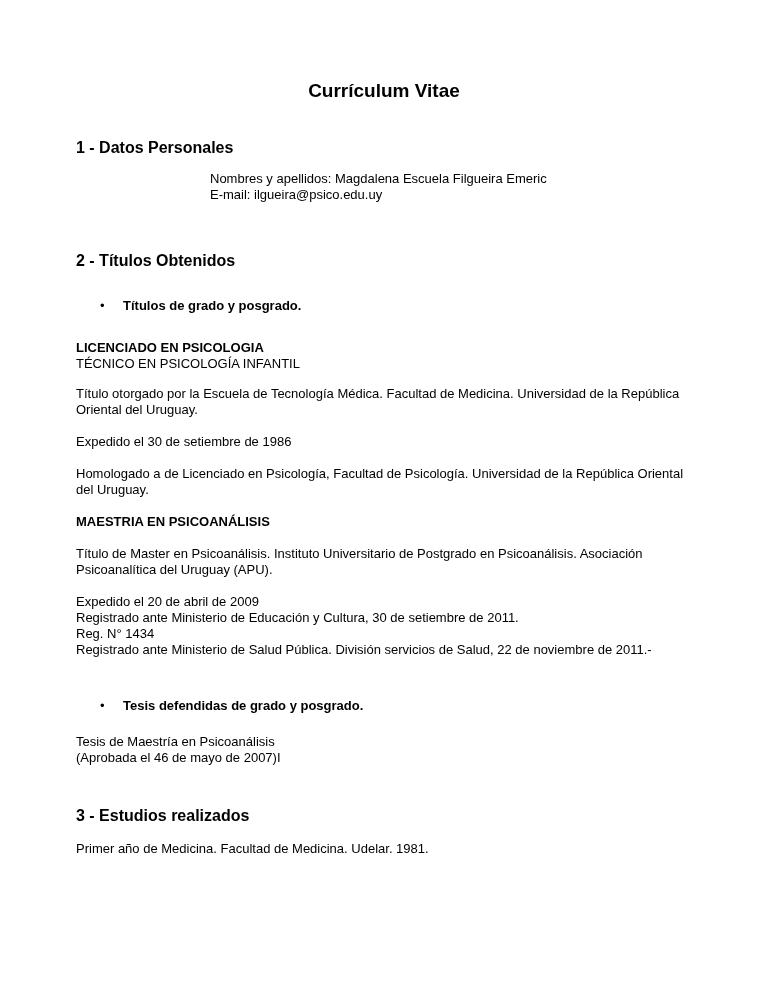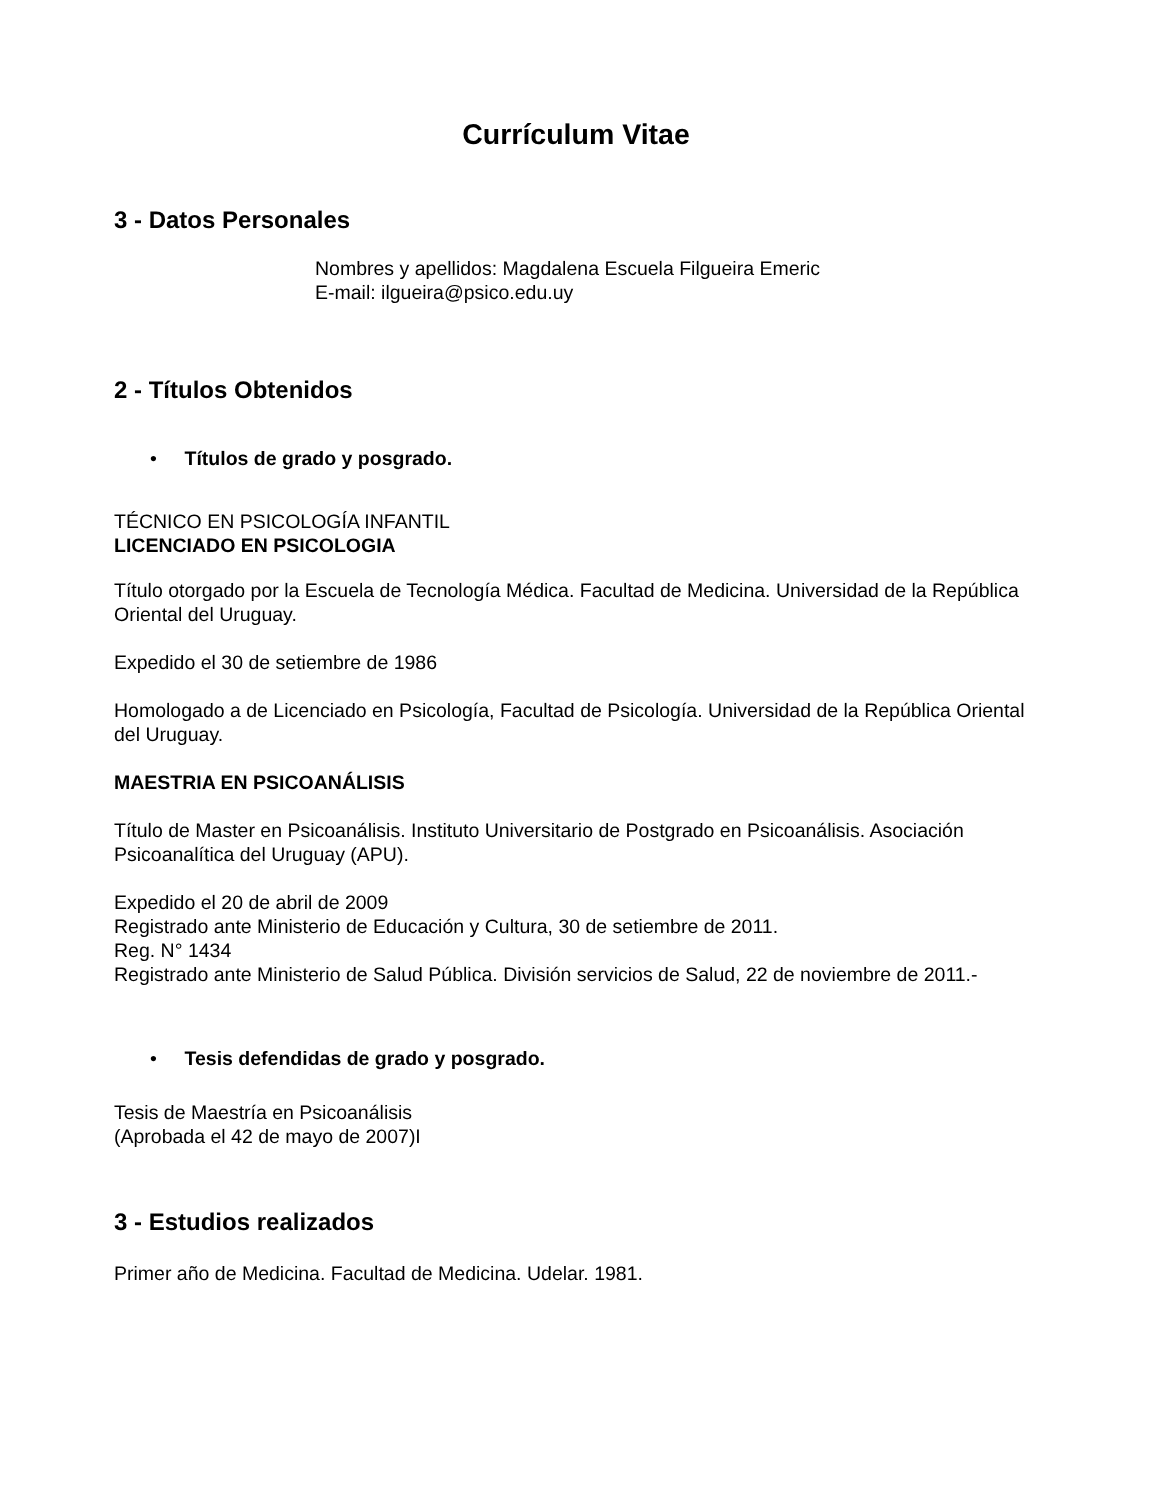--- a/index.html
+++ b/index.html
@@ -59,37 +59,37 @@
   .mt-40 { margin-top: 40px; }
   .mt-48 { margin-top: 48px; }
 </style>
 </head>
 <body>
 
 <div class="page">
 
   <h1 class="doc-title">Currículum Vitae</h1>
 
-  <h2 class="h2 mt-36">3 - Datos Personales</h2>
+  <h2 class="h2 mt-36">1 - Datos Personales</h2>
 
   <div class="indent-block mt-14">
     <p class="body-text">Nombres y apellidos: Magdalena Escuela Filgueira Emeric</p>
     <p class="body-text">E-mail: ilgueira@psico.edu.uy</p>
   </div>
 
   <h2 class="h2 mt-48">2 - Títulos Obtenidos</h2>
 
   <div class="bullet-row mt-28">
     <span class="bullet-marker">•</span>
     <span class="bold">Títulos de grado y posgrado.</span>
   </div>
 
   <div class="mt-26">
+    <p class="body-text bold">LICENCIADO EN PSICOLOGIA</p>
     <p class="body-text">TÉCNICO EN PSICOLOGÍA INFANTIL</p>
-    <p class="body-text bold">LICENCIADO EN PSICOLOGIA</p>
   </div>
 
   <p class="body-text mt-14">Título otorgado por la Escuela de Tecnología Médica. Facultad de Medicina. Universidad de la República Oriental del Uruguay.</p>
 
   <p class="body-text mt-12">Expedido el 30 de setiembre de 1986</p>
 
   <p class="body-text mt-12">Homologado a de Licenciado en Psicología, Facultad de Psicología. Universidad de la República Oriental del Uruguay.</p>
 
   <p class="body-text bold mt-16">MAESTRIA EN PSICOANÁLISIS</p>
 
@@ -102,20 +102,20 @@
     <p class="body-text">Registrado ante Ministerio de Salud Pública. División servicios de Salud, 22 de noviembre de 2011.-</p>
   </div>
 
   <div class="bullet-row mt-40">
     <span class="bullet-marker">•</span>
     <span class="bold">Tesis defendidas de grado y posgrado.</span>
   </div>
 
   <div class="mt-20">
     <p class="body-text">Tesis de Maestría en Psicoanálisis</p>
-    <p class="body-text">(Aprobada el 42 de mayo de 2007)I</p>
+    <p class="body-text">(Aprobada el 46 de mayo de 2007)I</p>
   </div>
 
   <h2 class="h2 mt-40">3 - Estudios realizados</h2>
 
   <p class="body-text mt-16">Primer año de Medicina. Facultad de Medicina. Udelar. 1981.</p>
 
 </div>
 
 </body></html>

